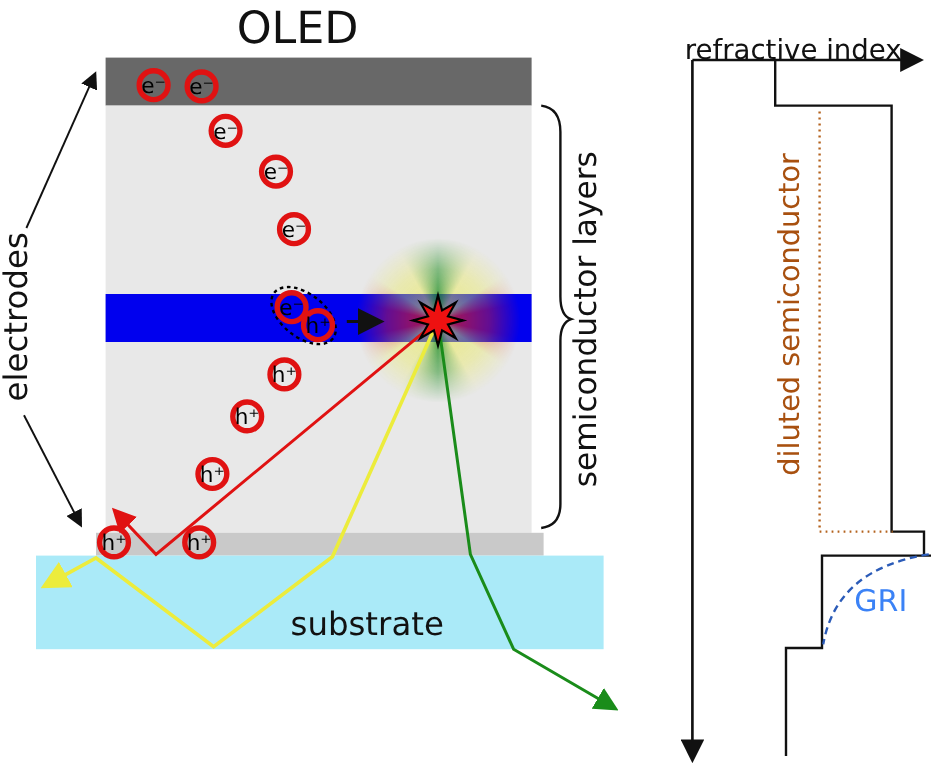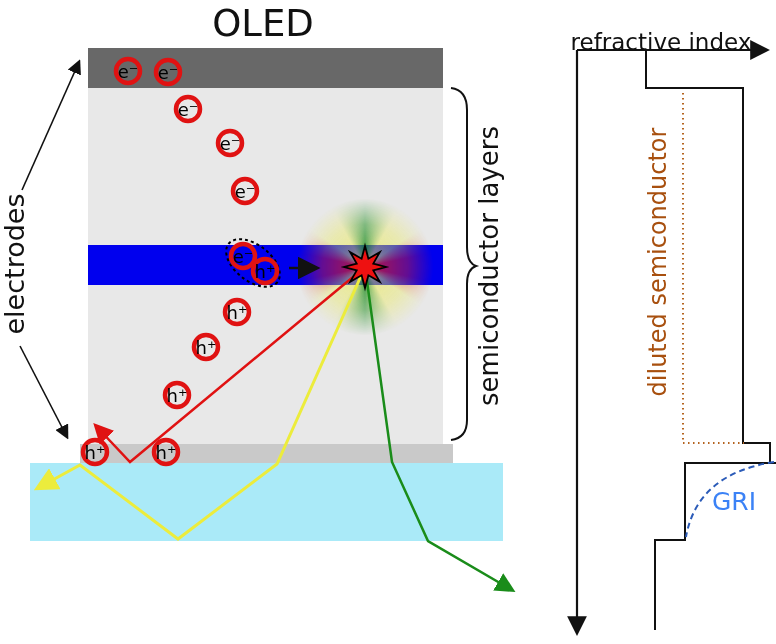--- a/index.html
+++ b/index.html
@@ -133,19 +133,20 @@
 
     <line x1="577" y1="50" x2="766" y2="50" stroke="#111" stroke-width="2.2" marker-end="url(#ah-black)"></line>
     <line x1="577" y1="50" x2="577" y2="632" stroke="#111" stroke-width="2.2" marker-end="url(#ah-black)"></line>
 
     <polyline points="646,50 646,88 743,88 743,443 770,443 770,463" fill="none" stroke="#111" stroke-width="2"></polyline>
     <polyline points="776,463 685,463 685,540 655,540 655,630" fill="none" stroke="#111" stroke-width="2"></polyline>
     <polyline points="683,93 683,443 744,443" fill="none" stroke="#b4631e" stroke-width="2" stroke-dasharray="1.5 3.5"></polyline>
     <path d="M774,462 Q697,474 686,537" fill="none" stroke="#2b5bb8" stroke-width="2" stroke-dasharray="6 4"></path>
   </svg>
 
-  <div class="t t-title" style="left:263px;top:23px;">OLED</div>
+  <div class="t t-title" style="left:248px;top:23px;">OLED</div>
   <div class="t v t-electrodes" style="left:14px;top:264px;">electrodes</div>
   <div class="t v t-semic" style="left:489px;top:266px;">semiconductor layers</div>
+  <div class="t t-substrate" style="left:306px;top:521px;">substrate</div>
   <div class="t t-refidx" style="left:661px;top:14px;margin-top:28px;">refractive index</div>
   <div class="t v t-diluted" style="left:658px;top:262px;">diluted semiconductor</div>
   <div class="t t-gri" style="left:734px;top:501px;">GRI</div>
 </div>
 
 </body></html>

